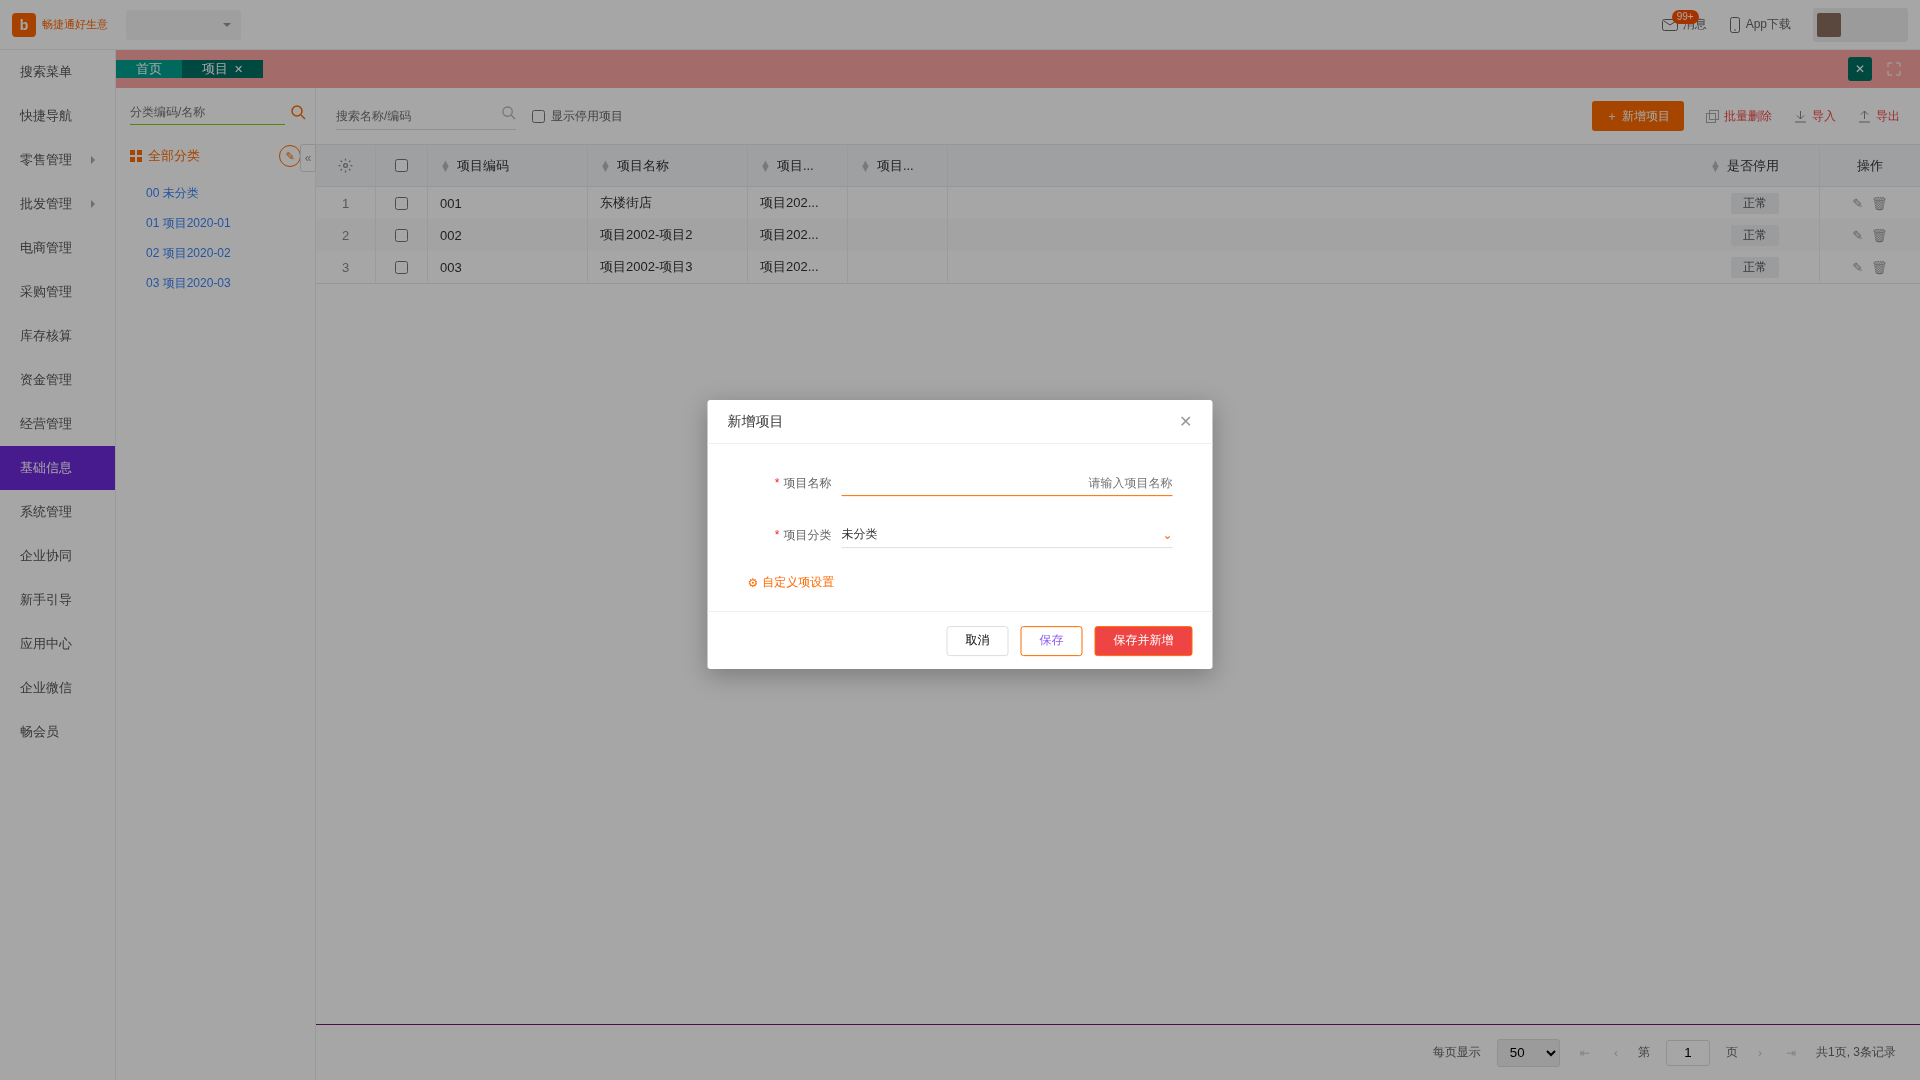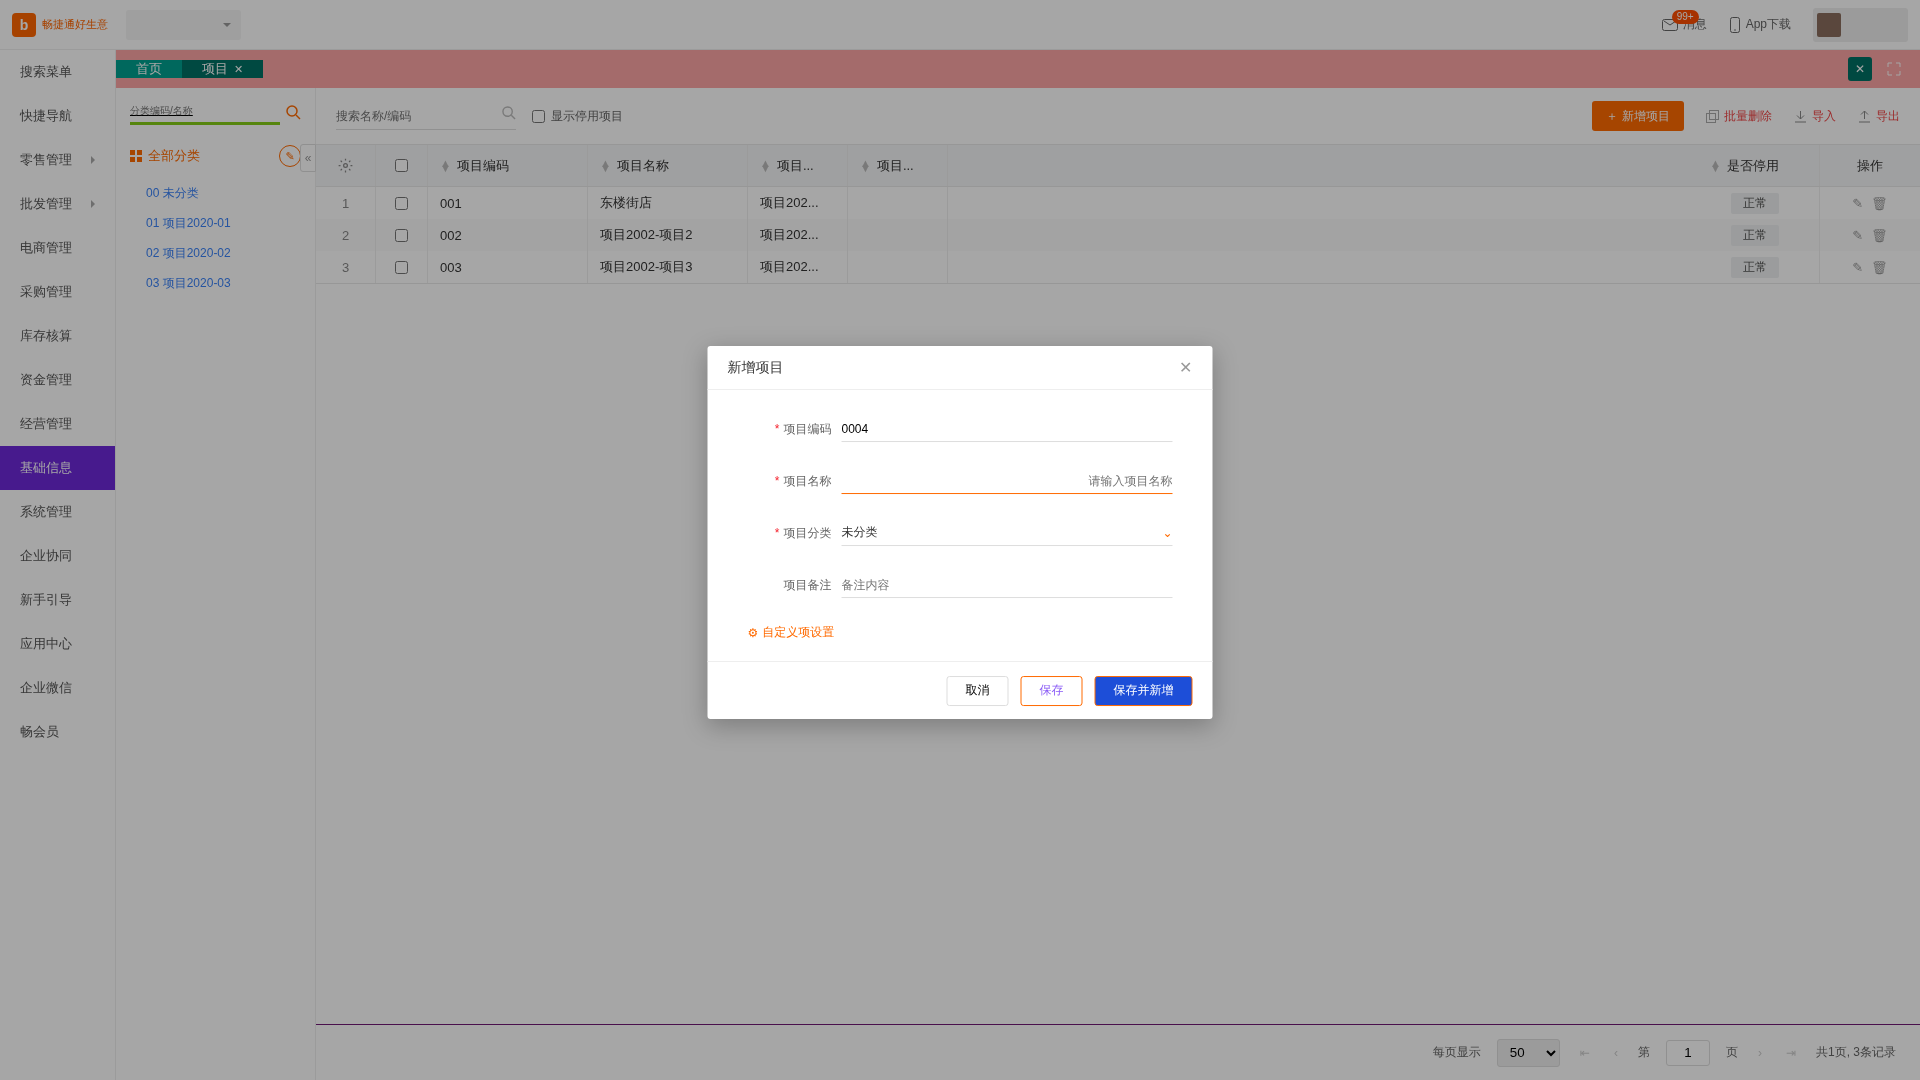--- a/index.html
+++ b/index.html
@@ -32,21 +32,21 @@
 
 .sidebar { position:absolute; left:0; top:50px; bottom:0; width:116px; background:#fff; border-right:1px solid #eee; padding-top:0; z-index:2; }
 .side-item { height:44px; display:flex; align-items:center; padding:0 20px; color:#555; cursor:pointer; font-size:13px; position:relative; }
 .side-item.has-sub::after { content:""; position:absolute; right:16px; border:4px solid transparent; border-left-color:#aaa; }
 .side-item.active { background:#6d28d9; color:#fff; }
 .side-item.active::before { content:""; position:absolute; right:-1px; top:0; bottom:0; width:0; border-left:0; }
 
 
 .cat-panel { position:absolute; left:116px; top:88px; bottom:0; width:200px; background:#fff; border-right:1px solid #eee; }
 .cat-search { height:48px; display:flex; align-items:center; padding:0 14px; }
-.cat-search input { flex:1; border:none; border-bottom:3px solid #84cc16; height:26px; font-size:10px; outline:none;text-decoration:underline; }
+.cat-search input { flex:1; border:none; border-bottom:1px solid #84cc16; height:26px; font-size:12px; outline:none; }
 .cat-search .sicon { color:#ff6a00; margin-left:6px; font-size:14px; }
 .cat-header { height:40px; display:flex; align-items:center; padding:0 14px; color:#ff6a00; font-size:13px; }
 .cat-header .grid-ic { margin-right:6px; }
 .cat-header .edit-ic { margin-left:auto; width:22px; height:22px; border:1px solid #ff6a00; border-radius:50%; display:flex;align-items:center;justify-content:center;font-size:11px; }
 .collapse-btn { position:absolute; right:-1px; top:56px; width:16px; height:28px; border:1px solid #ddd; border-radius:3px 0 0 3px; display:flex;align-items:center;justify-content:center;color:#999; background:#fff; cursor:pointer; }
 .cat-list { padding:2px 0; }
 .cat-item { height:30px; display:flex; align-items:center; padding:0 30px; color:#3b82f6; font-size:12px; cursor:pointer; }
 
 
 .main { position:absolute; left:316px; right:0; top:88px; bottom:0; background:#fff; display:flex; flex-direction:column; }
@@ -96,21 +96,21 @@
 .flab { width:84px; text-align:right; color:#666; font-size:12px; margin-right:10px; }
 .req { color:#f5222d; margin-right:4px; }
 .finput { flex:1; height:26px; border:none; border-bottom:1px solid #ddd; font-size:12px; outline:none; }
 .finput.focus { border-bottom-color:#ff6a00;text-align:right; }
 .fselect { flex:1; height:26px; border:none; border-bottom:1px solid #ddd; display:flex; align-items:center; justify-content:space-between; color:#333; font-size:12px; }
 .fselect .caret { color:#ff6a00; }
 .custom-link { color:#ff6a00; font-size:12px; display:flex; align-items:center; gap:4px; cursor:pointer; margin-top:4px; }
 .modal-ft { height:58px; border-top:1px solid #eee; display:flex; align-items:center; justify-content:flex-end; padding:0 20px; gap:12px; }
 .btn { height:30px; padding:0 18px; border-radius:3px; font-size:12px; cursor:pointer; border:1px solid #ddd; background:#fff; }
 .btn.outline-primary { border-color:#ff6a00; color:#8b5cf6; }
-.btn.primary { background:#1d4ed8; border-color:#ff6a00; color:#fff; }
+.btn.primary { background:#ef4444; border-color:#ff6a00; color:#fff; }
 
 svg { display:block; }
 </style>
 </head>
 <body>
 
 <div class="header">
   <div class="logo">
     <div class="logo-mark">b</div>
     <div class="logo-text">畅捷通好生意</div>
@@ -367,38 +367,30 @@
 </div>
 
 <div class="overlay"></div>
 <div class="modal">
   <div class="modal-hd">
     <span class="modal-title">新增项目</span>
     <span class="modal-x">✕</span>
   </div>
   <div class="modal-bd">
     <div class="frow">
-      <span class="flab"><span class="req">*</span><span>项目编码</span></span>
-      <input class="finput" value="0004" style="">
-    </div>
-    <div class="frow">
       <span class="flab"><span class="req">*</span><span>项目名称</span></span>
       <input class="finput focus" placeholder="请输入项目名称" style="">
     </div>
     <div class="frow">
       <span class="flab"><span class="req">*</span><span>项目分类</span></span>
       <div class="fselect">
         <span>未分类</span>
         <span class="caret">⌄</span>
       </div>
     </div>
-    <div class="frow">
-      <span class="flab"><span>项目备注</span></span>
-      <input class="finput" placeholder="备注内容" style="">
-    </div>
     <div class="custom-link">
       <span>⚙</span>
       <span>自定义项设置</span>
     </div>
   </div>
   <div class="modal-ft">
     <button class="btn">取消</button>
     <button class="btn outline-primary">保存</button>
     <button class="btn primary">保存并新增</button>
   </div>

